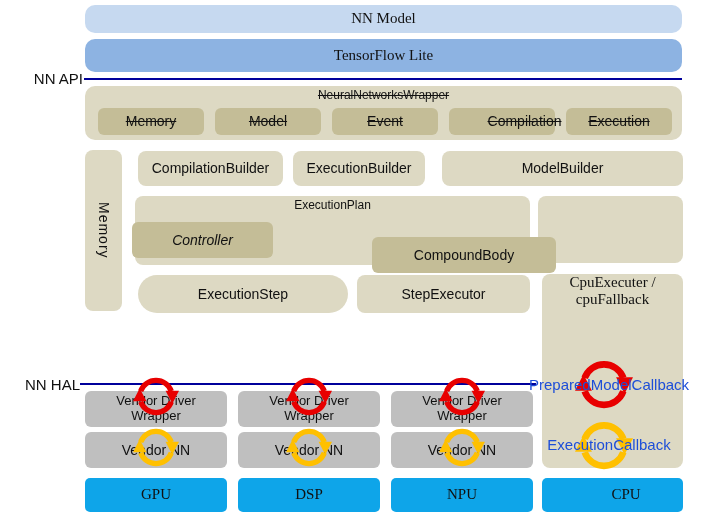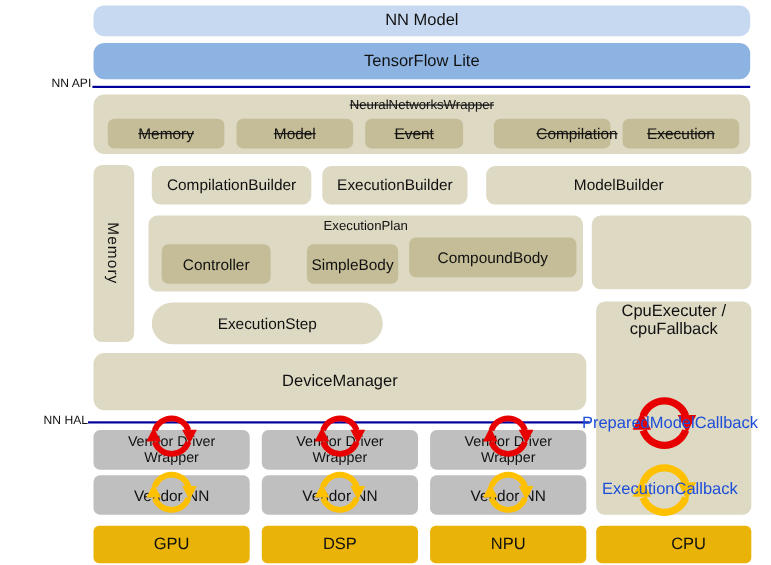--- a/index.html
+++ b/index.html
@@ -21,27 +21,27 @@
   }
   .r10 { border-radius: 10px; }
   .r8  { border-radius: 8px; }
   .r6  { border-radius: 6px; }
   .r5  { border-radius: 5px; }
   .blue-light { background: #C6D9F0; }
   .blue-mid   { background: #8DB3E2; }
   .tan-light  { background: #DDD9C3; }
   .tan-dark   { background: #C4BD97; }
   .gray-light { background: #BFBFBF; }
-  .gray-dark  { background: #eab308; }
-  .fs15 { font-size: 15px; }
+  .gray-dark  { background: #0ea5e9; }
+  .fs15 { font-size: 15px; font-family: Liberation Serif, serif; }
   .fs13 { font-size: 13px; }
   .strike { text-decoration: line-through; }
   .hline { position: absolute; height: 0; border-top: 2px solid #00009B; }
   .boundary-label {
-    position: absolute; font-size: 11px; text-align: right; color: #111;
+    position: absolute; font-size: 15px; text-align: right; color: #111;
   }
   .section-title {
     position: absolute; left: 0; right: 0; top: 3px;
     text-align: center; font-size: 12px;
   }
   .top-align { align-items: flex-start; padding-top: 5px; }
   .vtext {
     writing-mode: vertical-rl; text-orientation: sideways;
     letter-spacing: 1px;
   }
@@ -62,43 +62,42 @@
   <div class="box blue-mid r10 fs15" style="left:85px; top:39px; width:597px; height:33px;">TensorFlow Lite</div>
 
   <div class="hline" style="left:84px; top:78px; width:598px;"></div>
   <div class="boundary-label" style="left:18px; top:70px; width:65px;">NN API</div>
 
   <div class="box tan-light r10" style="left:85px; top:86px; width:597px; height:54px;">
     <div class="section-title strike">NeuralNetworksWrapper</div>
   </div>
   <div class="box tan-dark r6 strike" style="left:98px; top:108px; width:106px; height:27px;">Memory</div>
   <div class="box tan-dark r6 strike" style="left:215px; top:108px; width:106px; height:27px;">Model</div>
-  <div class="box tan-dark r6 strike" style="left:332px; top:108px; width:89px; height:27px;">Event</div>
+  <div class="box tan-dark r6 strike" style="left:332px; top:108px; width:106px; height:27px;">Event</div>
   <div class="box tan-dark r6 strike" style="left:449px; top:108px; width:106px; height:27px;padding-left:45px;">Compilation</div>
   <div class="box tan-dark r6 strike" style="left:566px; top:108px; width:106px; height:27px;">Execution</div>
 
   <div class="box tan-light r8 vtext" style="left:85px; top:150px; width:37px; height:161px;">Memory</div>
 
   <div class="box tan-light r8" style="left:138px; top:151px; width:145px; height:35px;">CompilationBuilder</div>
   <div class="box tan-light r8" style="left:293px; top:151px; width:132px; height:35px;">ExecutionBuilder</div>
   <div class="box tan-light r8" style="left:442px; top:151px; width:241px; height:35px;">ModelBuilder</div>
   <div class="box tan-light r8" style="left:538px; top:196px; width:145px; height:67px;"></div>
 
   <div class="box tan-light r8" style="left:135px; top:196px; width:395px; height:69px;">
     <div class="section-title">ExecutionPlan</div>
   </div>
-  <div class="box tan-dark r6" style="left:147px; top:222px; width:99px; height:36px;">Controller</div>
-  <div class="box tan-dark r6" style="left:279px; top:222px; width:83px; height:36px;">SimpleBody</div>
-  <div class="box tan-dark r6" style="left:372px; top:216px; width:152px; height:36px;">CompoundBody</div>
+  <div class="box tan-dark r6" style="left:132px; top:222px; width:141px; height:36px;font-style:italic;">Controller</div>
+  <div class="box tan-dark r6" style="left:372px; top:237px; width:184px; height:36px;">CompoundBody</div>
 
   <div class="box tan-light r8" style="left:138px; top:275px; width:210px; height:38px;border-radius:19px;">ExecutionStep</div>
+  <div class="box tan-light r8" style="left:357px; top:275px; width:173px; height:38px;">StepExecutor</div>
 
   <div class="box tan-light r8 top-align fs15 wrap-pad" style="left:542px; top:274px; width:141px; height:194px;">CpuExecuter / cpuFallback</div>
 
-  <div class="box tan-light r10 fs15" style="left:85px; top:321px; width:448px; height:52px;">DeviceManager</div>
 
   <div class="hline" style="left:80px; top:383px; width:456px;"></div>
   <div class="boundary-label" style="left:18px; top:376px; width:62px;">NN HAL</div>
 
   <div class="box gray-light r6 fs13 wrap-pad" style="left:85px; top:391px; width:142px; height:36px;">Vendor Driver Wrapper</div>
   <div class="box gray-light r6" style="left:85px; top:432px; width:142px; height:36px;">Vendor NN</div>
   <div class="box gray-dark r5 fs15" style="left:85px; top:478px; width:142px; height:34px;">GPU</div>
 
   <div class="box gray-light r6 fs13 wrap-pad" style="left:238px; top:391px; width:142px; height:36px;">Vendor Driver Wrapper</div>
   <div class="box gray-light r6" style="left:238px; top:432px; width:142px; height:36px;">Vendor NN</div>

